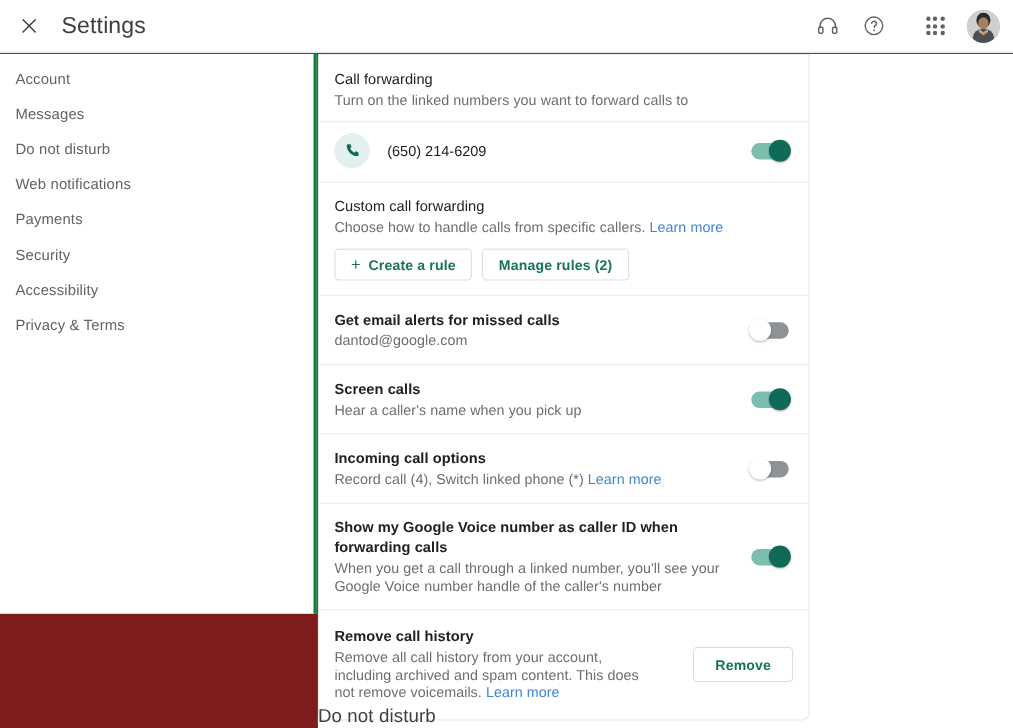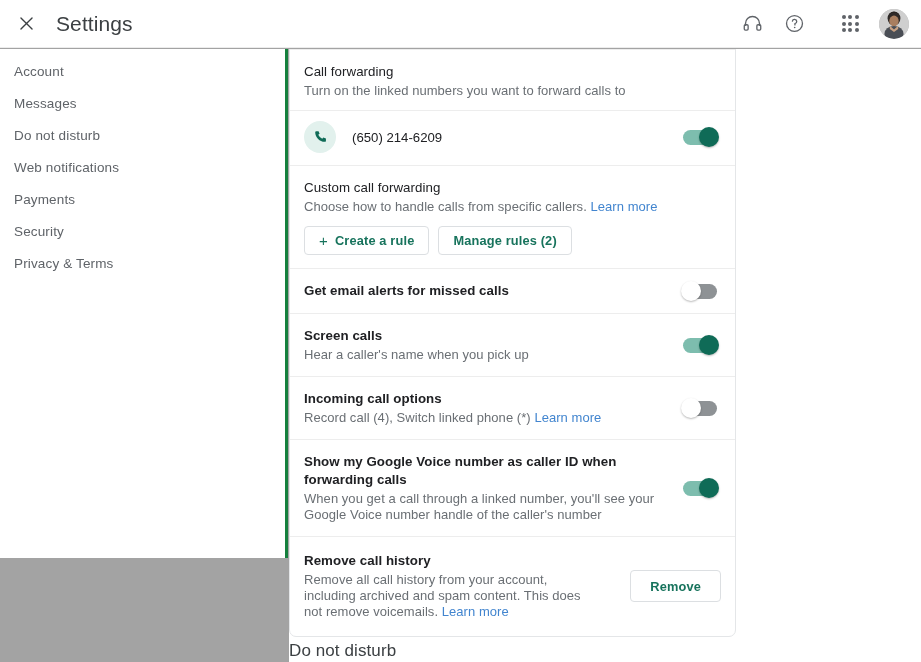--- a/index.html
+++ b/index.html
@@ -10,21 +10,21 @@
     overflow: hidden;
     background: #ffffff;
     font-family: "Liberation Sans", "DejaVu Sans", sans-serif;
     -webkit-font-smoothing: antialiased;
   }
 
   .app {
     position: relative;
     width: 921px;
     height: 662px;
-    background: #a3a3a3;
+    background: #7f1d1d;
   }
 
   
   .topbar {
     position: absolute;
     top: 0; left: 0;
     width: 921px;
     height: 48px;
     background: #ffffff;
     display: flex;
@@ -341,20 +341,23 @@
     <div class="side-item">
       <span>Web notifications</span>
     </div>
     <div class="side-item">
       <span>Payments</span>
     </div>
     <div class="side-item">
       <span>Security</span>
     </div>
     <div class="side-item">
+      <span>Accessibility</span>
+    </div>
+    <div class="side-item">
       <span>Privacy &amp; Terms</span>
     </div>
   </div>
 
   <div class="main">
 
     <div class="card">
 
       <div class="partial-row">
         
@@ -391,20 +394,21 @@
           <button class="btn">
             <span>Manage rules (2)</span>
           </button>
         </div>
       </div>
 
       <div class="section">
         <div class="row">
           <div class="row-text">
             <div class="sec-title bold">Get email alerts for missed calls</div>
+            <div class="sec-sub">dantod@google.com</div>
           </div>
           <span class="toggle off">
             <span class="knob"></span>
           </span>
         </div>
       </div>
 
       <div class="section">
         <div class="row">
           <div class="row-text">

